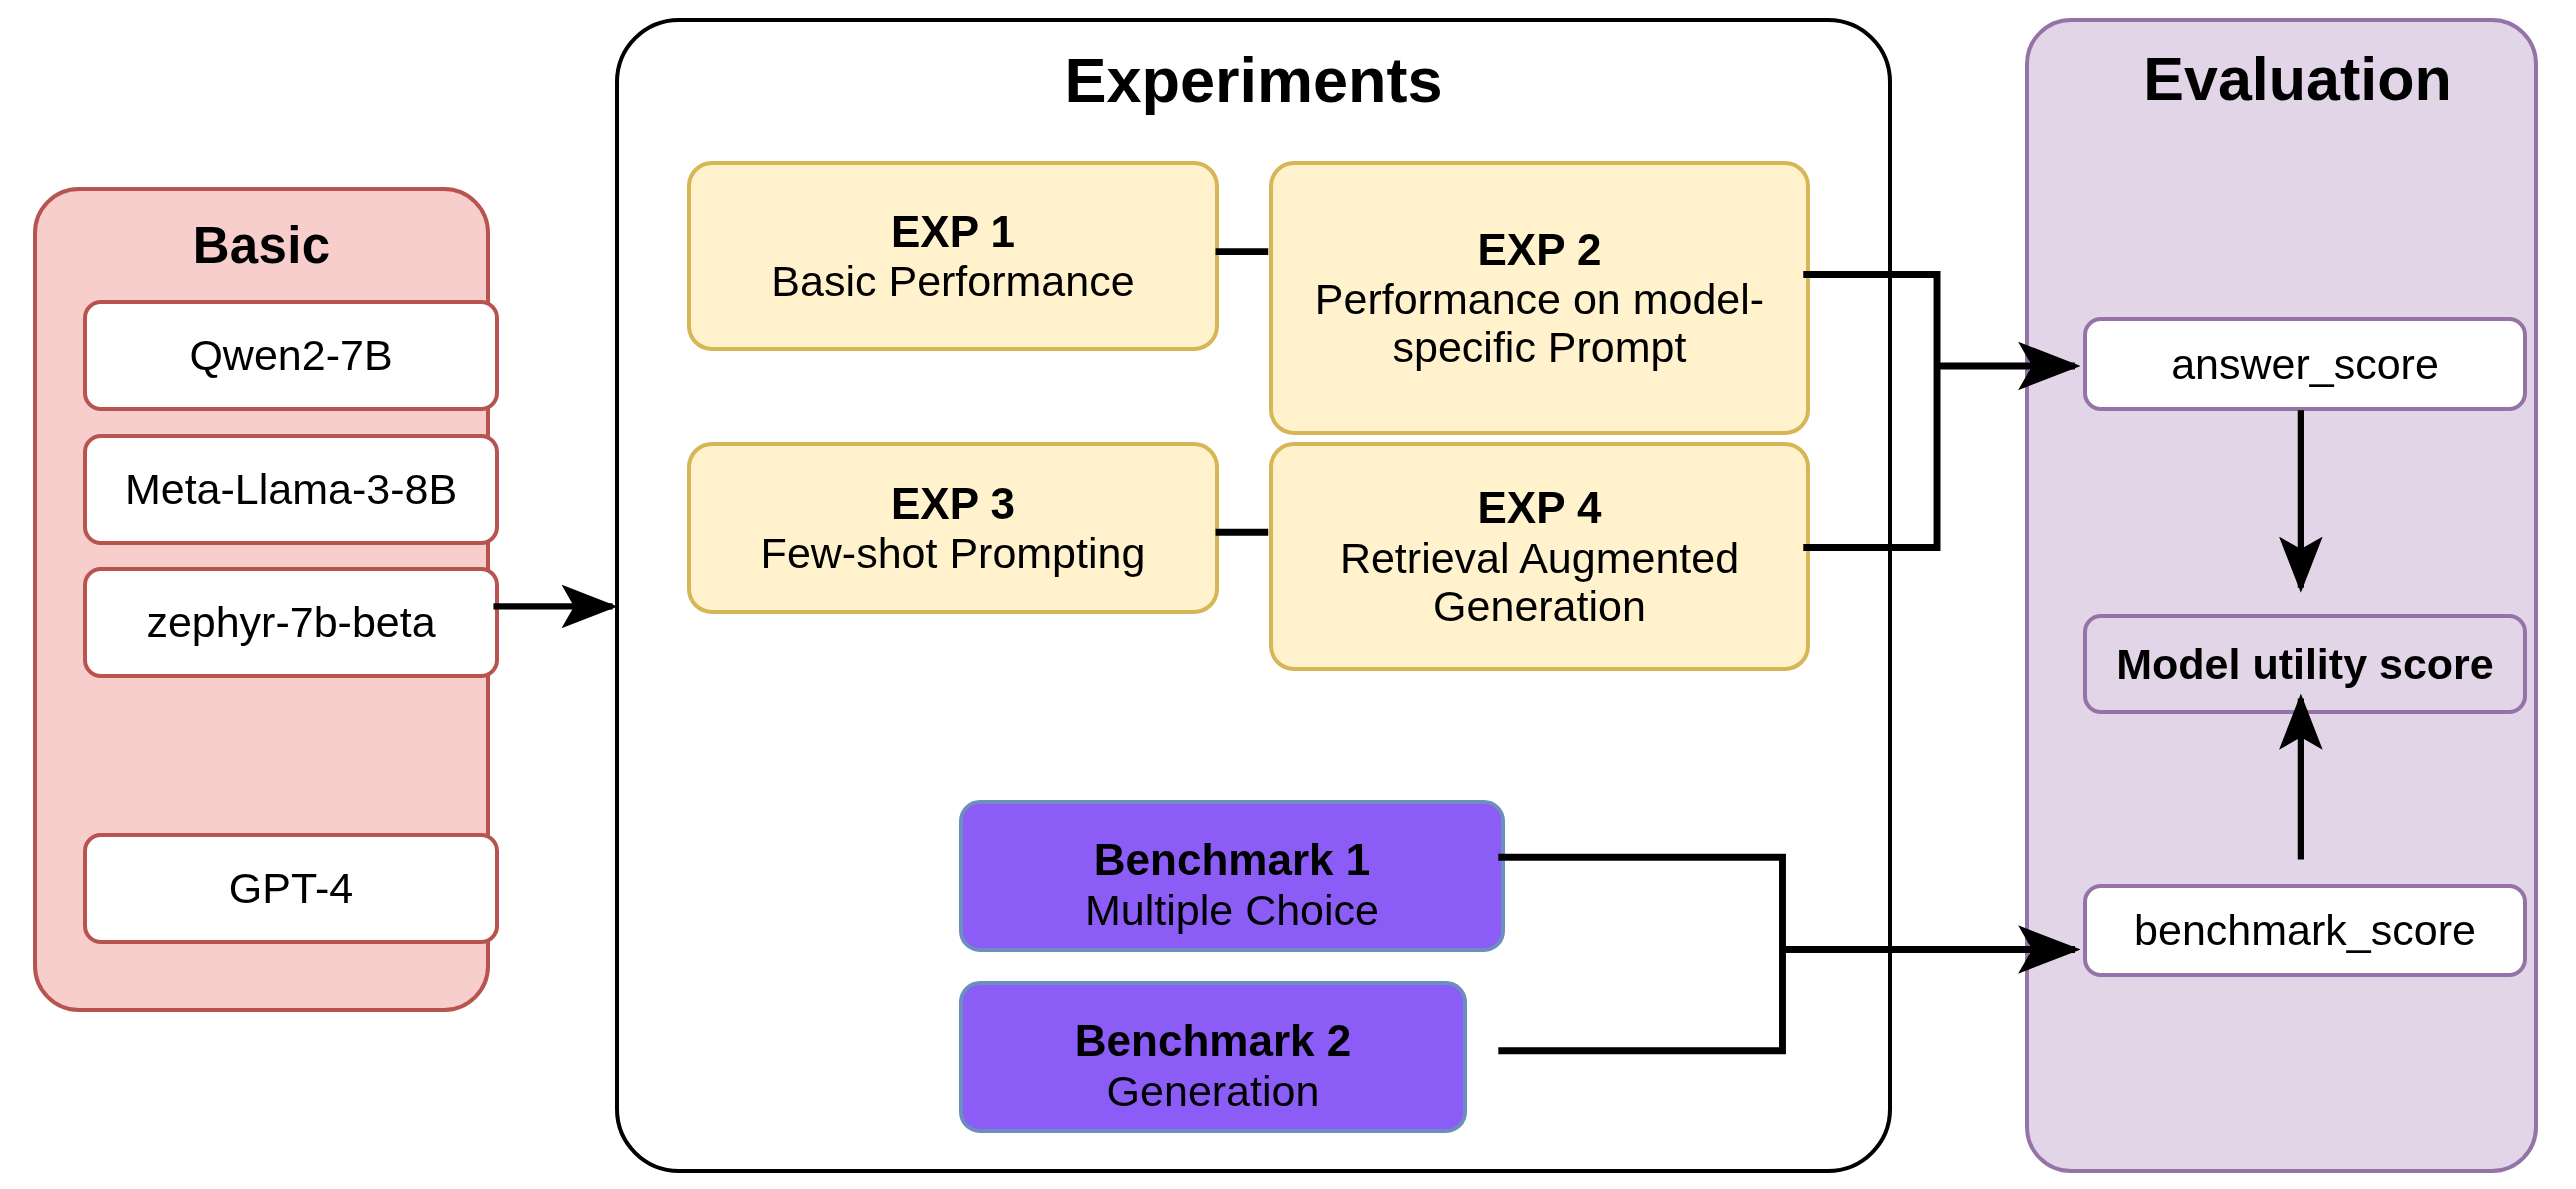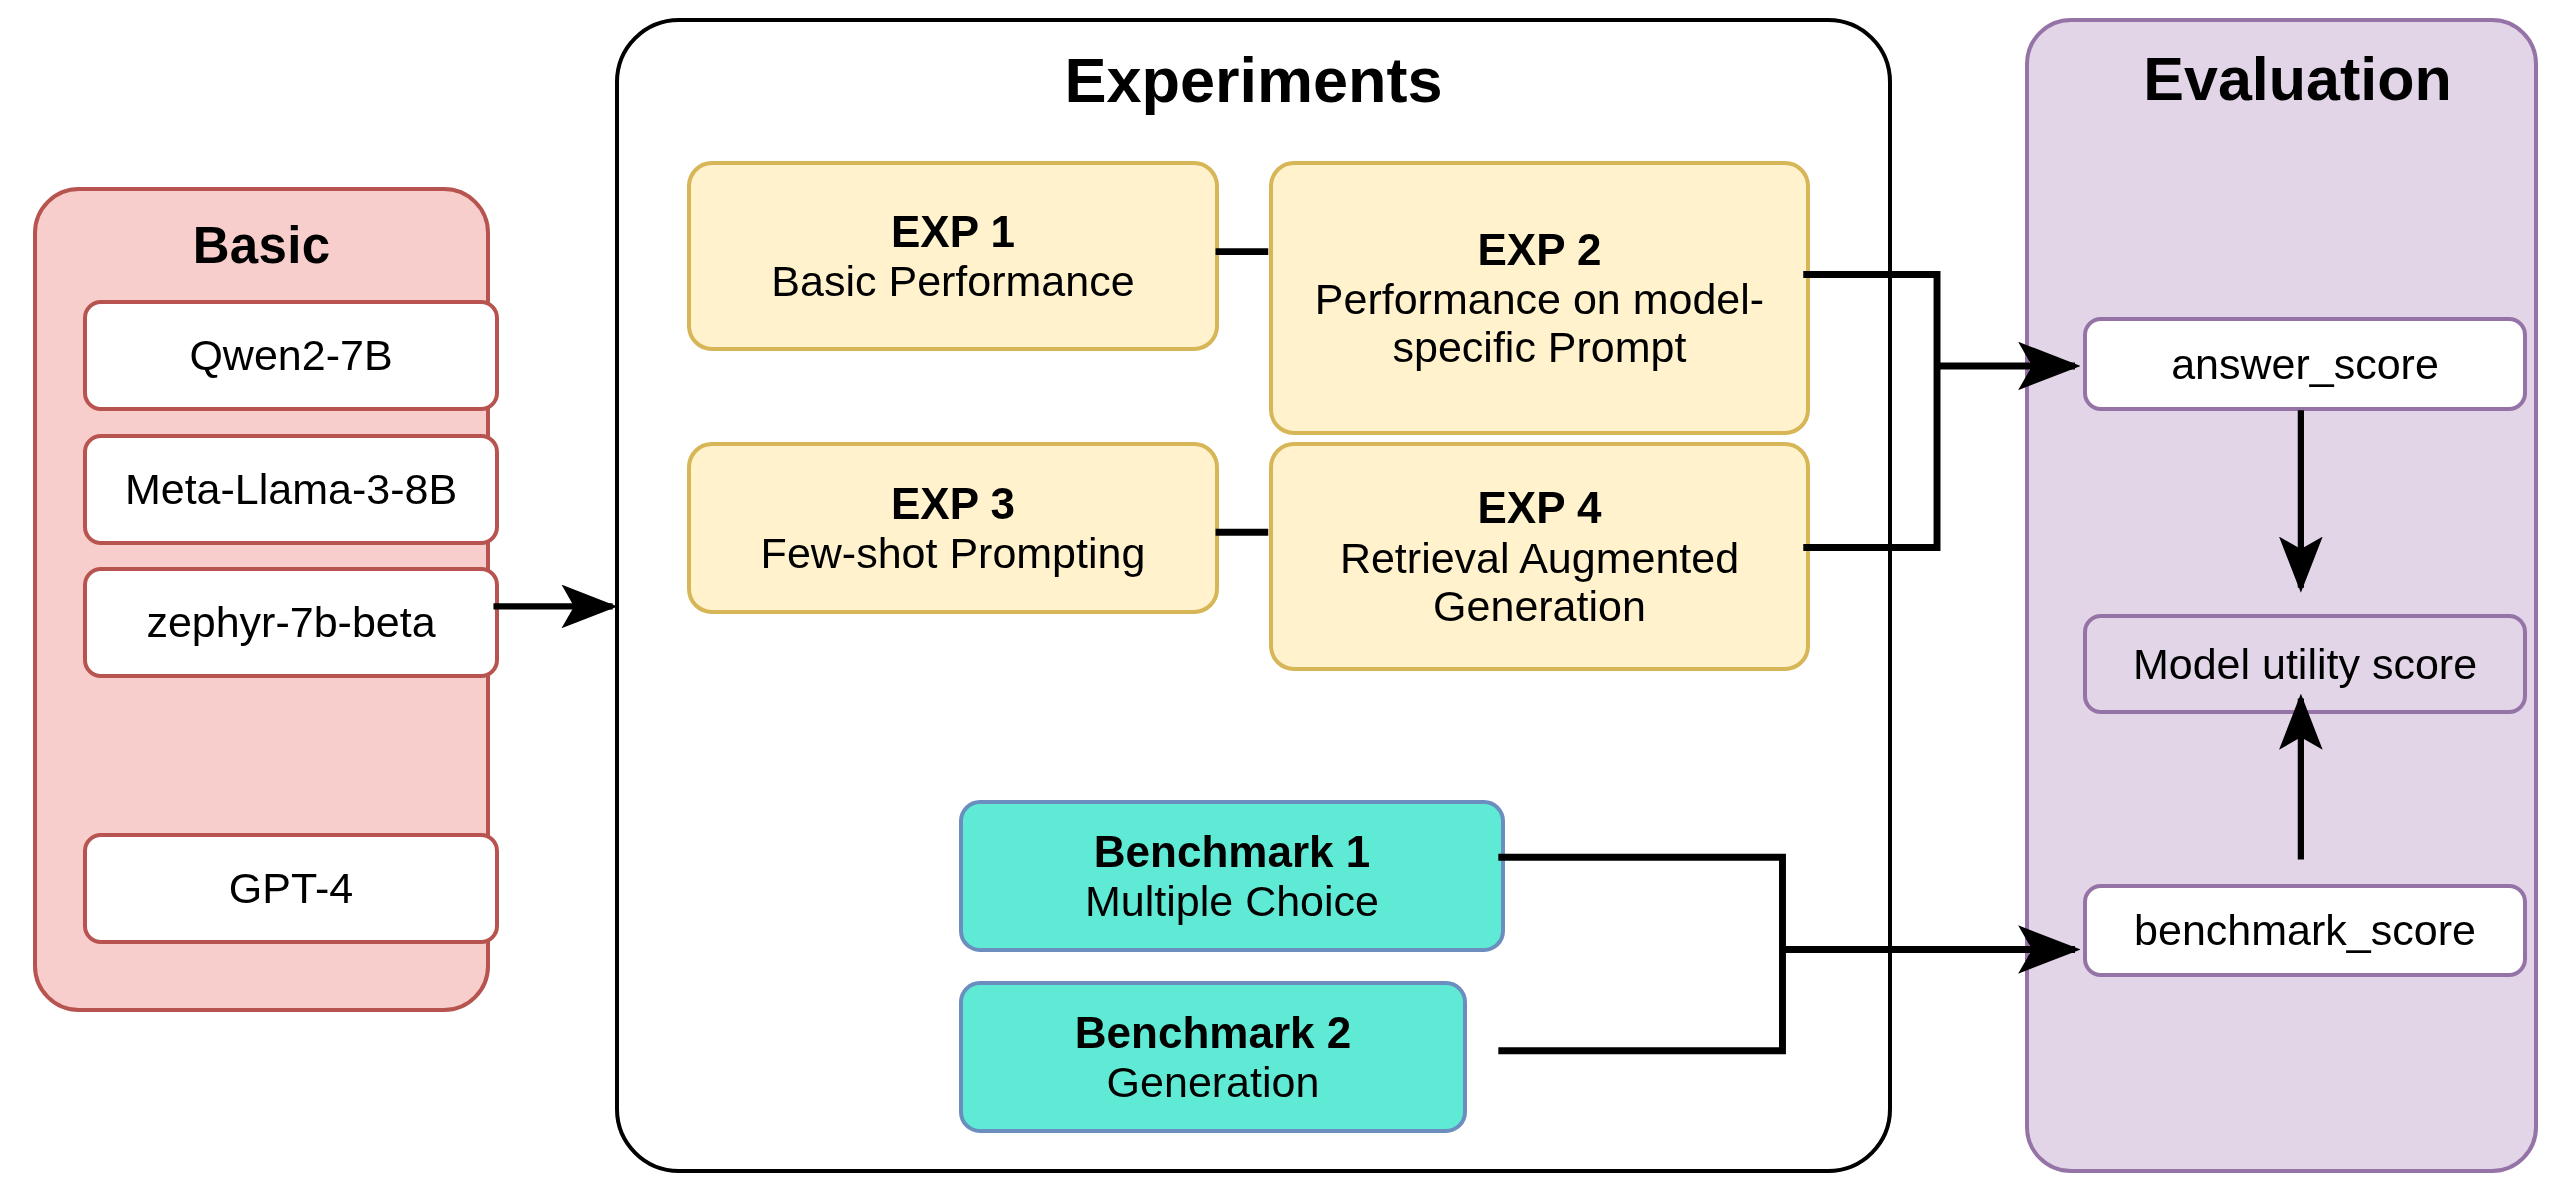--- a/index.html
+++ b/index.html
@@ -36,41 +36,41 @@
     position:absolute;box-sizing:border-box;
     background:#FFF2CC;border:4.9px solid #D6B656;border-radius:25px;
     display:flex;flex-direction:column;align-items:center;justify-content:center;
     color:#000000;text-align:center;padding:0 16.6px;
   }
   .exp-head{font-weight:bold;font-size:44px;line-height:1.15;}
   .exp-sub{font-size:43px;line-height:1.12;font-weight:normal;}
 
   .bm-box{
     position:absolute;box-sizing:border-box;
-    background:#5eead4;border:4.9px solid #6C8EBF;border-radius:21px;
-    display:flex;flex-direction:column;align-items:center;justify-content:center;
-    color:#000000;text-align:center;padding:0 14px;
+    background:#8b5cf6;border:4.9px solid #6C8EBF;border-radius:21px;
+    display:flex;flex-direction:column;align-items:center;justify-content:flex-end;
+    color:#000000;text-align:center;padding:14px 14px;
   }
   .bm-head{font-weight:bold;font-size:44px;line-height:1.15;}
   .bm-sub{font-size:43px;line-height:1.12;font-weight:normal;}
 
   
   #eval-panel{
     left:2025px;top:18px;width:513px;height:1155px;
     background:#E1D5E7;border:4.9px solid #9673A6;border-radius:46px;
   }
   #eval-title{top:22px;font-size:61px;margin-left:32px;}
   .eval-box{
     position:absolute;box-sizing:border-box;
     border:4.9px solid #9673A6;border-radius:18px;
     display:flex;align-items:center;justify-content:center;
     font-size:43px;color:#000000;text-align:center;
   }
   .eval-white{background:#FFFFFF;}
-  .eval-fill{background:#E1D5E7;}
+  .eval-fill{background:#E1D5E7;font-weight:bold;}
 
   #wires{position:absolute;left:0;top:0;width:2576px;height:1190px;pointer-events:none;}
 </style>
 </head>
 <body>
 
 <div id="stage">
 
   <div class="panel" id="llm-panel">
     <div class="panel-title" id="llm-title">Basic</div>

